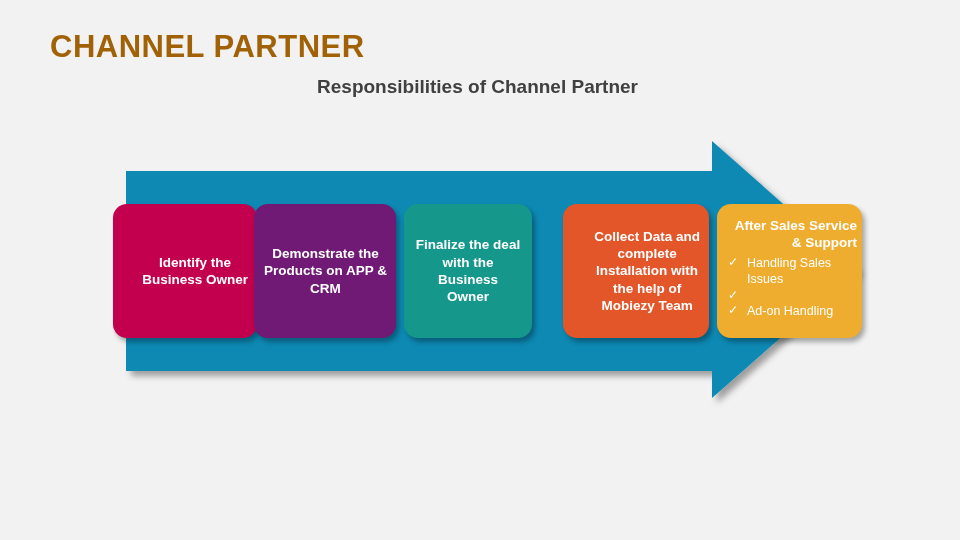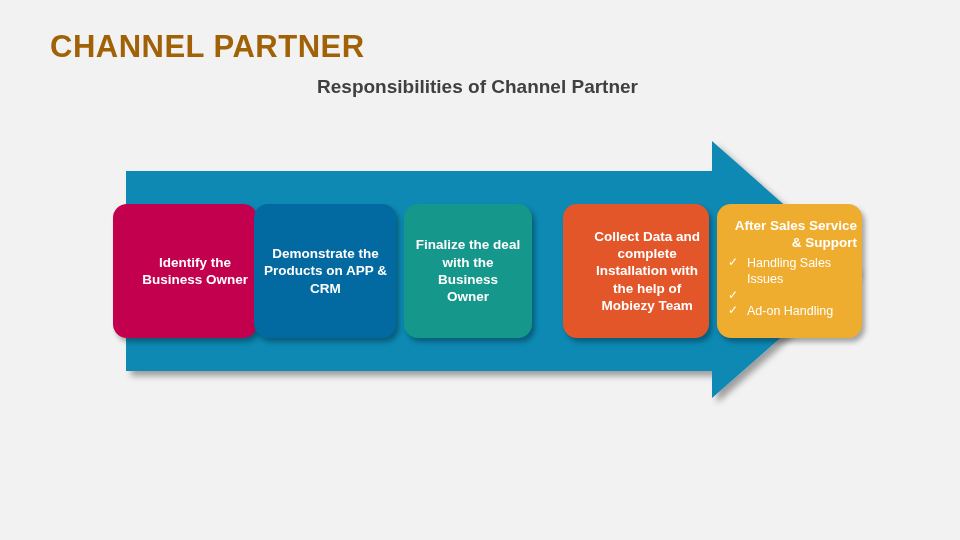--- a/index.html
+++ b/index.html
@@ -153,21 +153,21 @@
       </filter>
     </defs>
     <polygon points="126,171 712,171 712,141 858,270 712,398 712,371 126,371" fill="#1089b4" filter="url(#arrowShadow)"></polygon>
   </svg>
 
   <div class="step-box" id="step-1" style="background:#c3004e;">
     <div class="step-text">Identify the
 Business Owner</div>
   </div>
 
-  <div class="step-box" id="step-2" style="background:#0369a1;">
+  <div class="step-box" id="step-2" style="background:#701a75;">
     <div class="step-text">Demonstrate the
 Products on APP &amp;
 CRM</div>
   </div>
 
   <div class="step-box" id="step-3" style="background:#15978b;">
     <div class="step-text">Finalize the deal
 with the Business
 Owner</div>
   </div>

